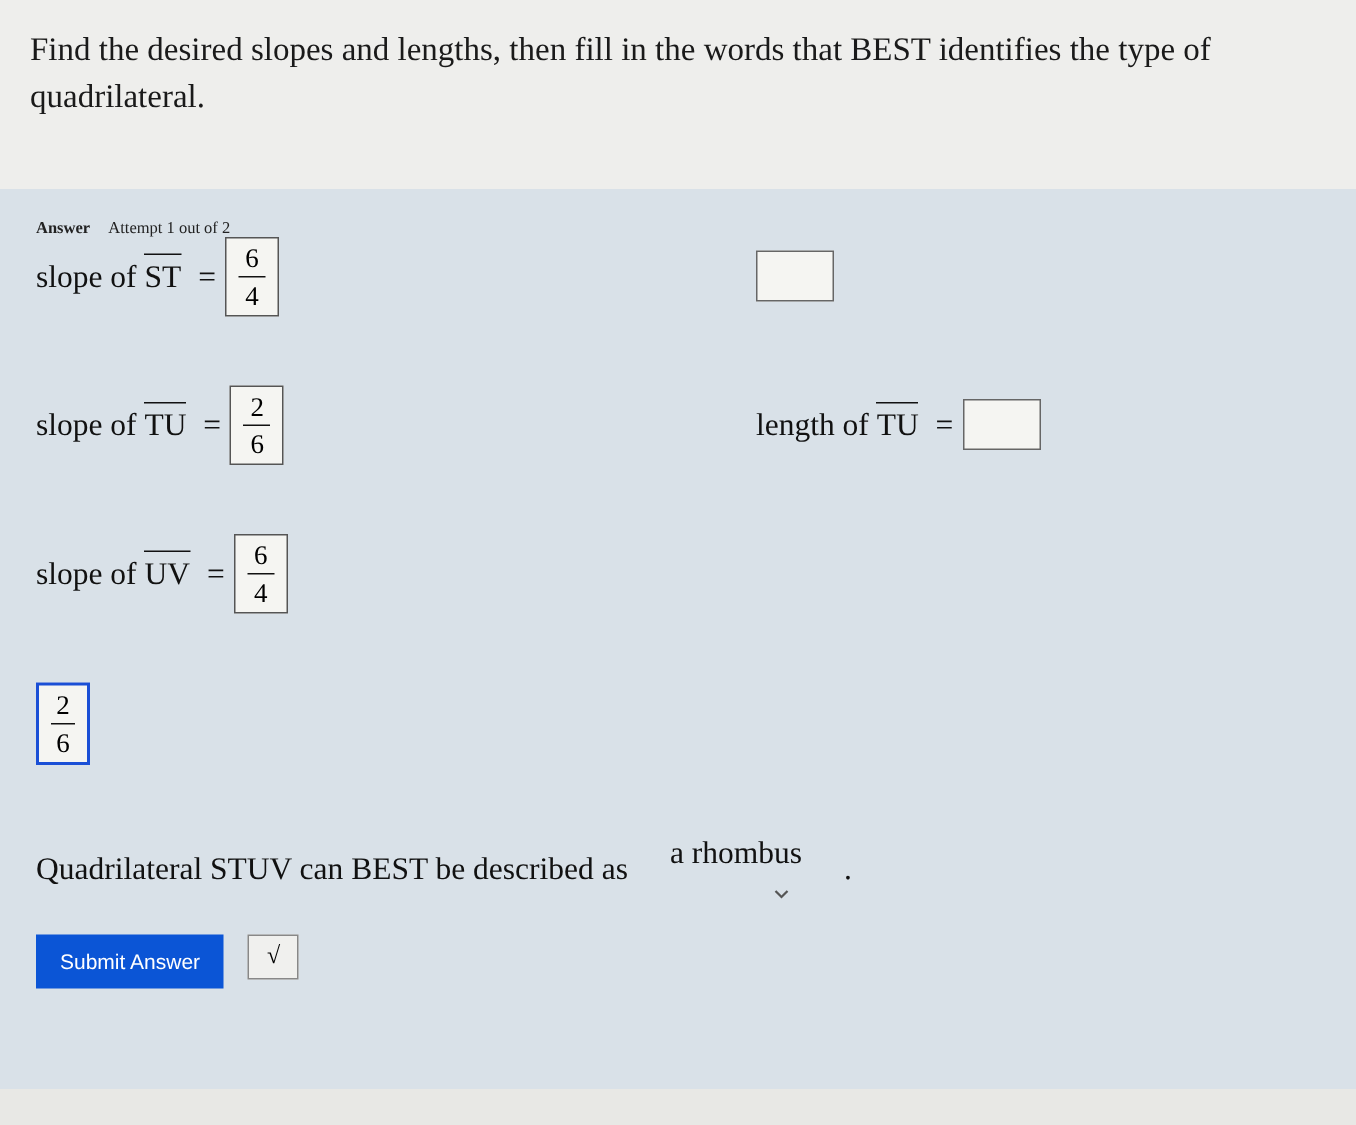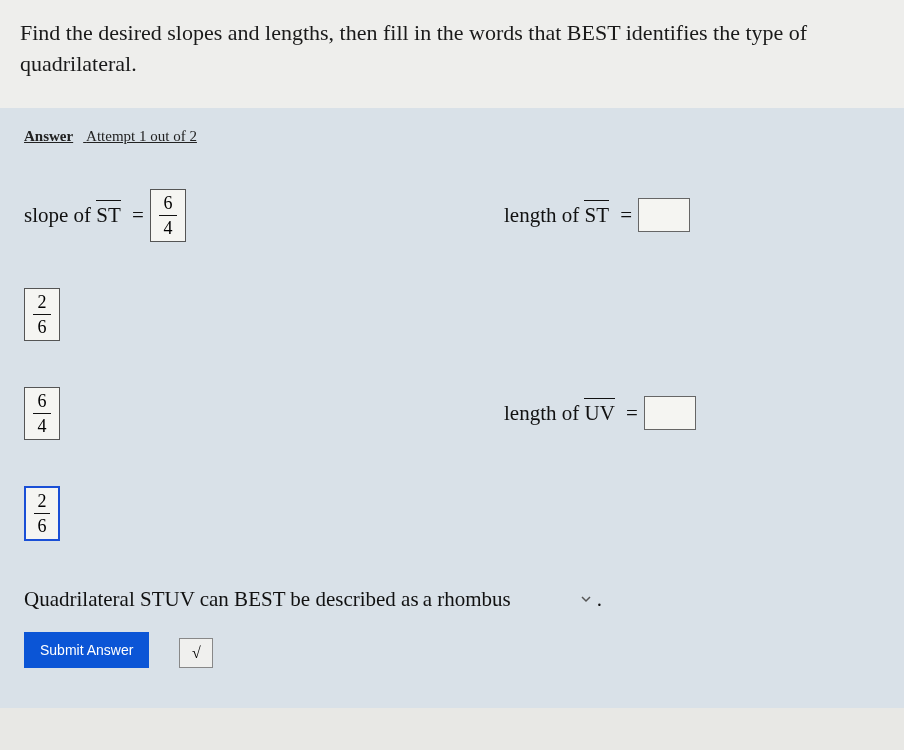--- a/index.html
+++ b/index.html
@@ -5,37 +5,35 @@
   * { box-sizing: border-box; }
   body {
     margin: 0;
     font-family: Georgia, 'Times New Roman', serif;
     background: #e8e8e5;
     width: 904px;
     height: 750px;
     overflow: hidden;
   }
   .instruction {
-    padding: 18px 20px 28px 20px;
+    padding: 18px 20px 46px 20px;
     font-size: 22px;
     color: #1a1a1a;
     line-height: 1.4;
     background: #eeeeec;
   }
   .answer-panel {
     background: #d9e1e8;
     padding: 20px 24px 16px 24px;
     min-height: 600px;
     position: relative;
   }
   .answer-header {
-    font-size: 15px;
+    font-size: 11px;
     color: #222;
-    margin-bottom: 44px;
-    text-decoration: underline;
   }
   .answer-header b { font-weight: bold; margin-right: 10px; }
   .rows { display: flex; flex-direction: column; gap: 46px; }
   .row { display: flex; align-items: center; }
   .left-col { width: 280px; display: flex; align-items: center; }
   .gap { flex: 0 0 200px; }
   .right-col { display: flex; align-items: center; }
   .label { font-size: 21px; color: #111; white-space: nowrap; }
   .seg { position: relative; display: inline-block; }
   .seg .bar {
@@ -67,38 +65,39 @@
     width: 52px;
     height: 34px;
     vertical-align: middle;
   }
   .describe {
     margin-top: 44px;
     font-size: 21px;
     color: #111;
     display: flex;
     align-items: center;
-    gap: 0;
+    gap: 24px;
   }
   .dropdown {
     display: inline-flex;
     align-items: center;
     gap: 8px;
     padding: 2px 4px;
+    flex-direction: column;
   }
   .chev {
     width: 14px; height: 14px;
     display: inline-flex; align-items: center; justify-content: center;
     margin-left: 60px;
   }
   .bottom-row {
     margin-top: 18px;
     display: flex;
-    align-items: flex-end;
-    gap: 30px;
+    align-items: flex-start;
+    gap: 16px;
   }
   .submit-btn {
     background: #0b55d6;
     color: #fff;
     font-family: Arial, sans-serif;
     font-size: 14px;
     border: none;
     padding: 10px 16px;
     cursor: pointer;
   }
@@ -133,51 +132,54 @@
         <span class="label">
           <span>slope of </span><span class="seg"><span class="bar"></span><span>ST</span></span><span class="eq"> = </span>
         </span>
         <span class="frac-box">
           <span class="num">6</span>
           <span class="den">4</span>
         </span>
       </div>
       <div class="gap"></div>
       <div class="right-col">
-        <span class="label">
-          <span>length of </span><span class="seg"><span class="bar"></span><span>ST</span></span><span class="eq"> = </span>
-        </span>
         <span class="empty-box"></span>
       </div>
     </div>
 
     <div class="row">
       <div class="left-col">
+        <span class="label">
+          <span>slope of </span><span class="seg"><span class="bar"></span><span>TU</span></span><span class="eq"> = </span>
+        </span>
         <span class="frac-box">
           <span class="num">2</span>
           <span class="den">6</span>
         </span>
       </div>
       <div class="gap"></div>
-    </div>
-
-    <div class="row">
-      <div class="left-col">
+      <div class="right-col">
+        <span class="label">
+          <span>length of </span><span class="seg"><span class="bar"></span><span>TU</span></span><span class="eq"> = </span>
+        </span>
+        <span class="empty-box"></span>
+      </div>
+    </div>
+
+    <div class="row">
+      <div class="left-col">
+        <span class="label">
+          <span>slope of </span><span class="seg"><span class="bar"></span><span>UV</span></span><span class="eq"> = </span>
+        </span>
         <span class="frac-box">
           <span class="num">6</span>
           <span class="den">4</span>
         </span>
       </div>
       <div class="gap"></div>
-      <div class="right-col">
-        <span class="label">
-          <span>length of </span><span class="seg"><span class="bar"></span><span>UV</span></span><span class="eq"> = </span>
-        </span>
-        <span class="empty-box"></span>
-      </div>
     </div>
 
     <div class="row">
       <div class="left-col">
         <span class="frac-box active">
           <span class="num">2</span>
           <span class="den">6</span>
         </span>
       </div>
       <div class="gap"></div>

